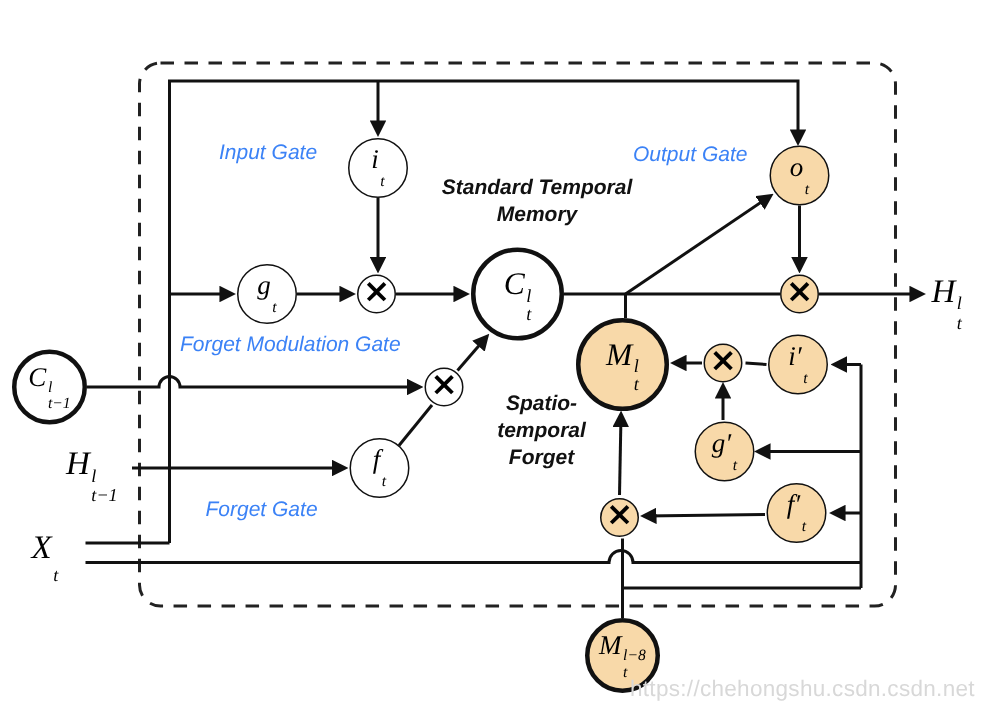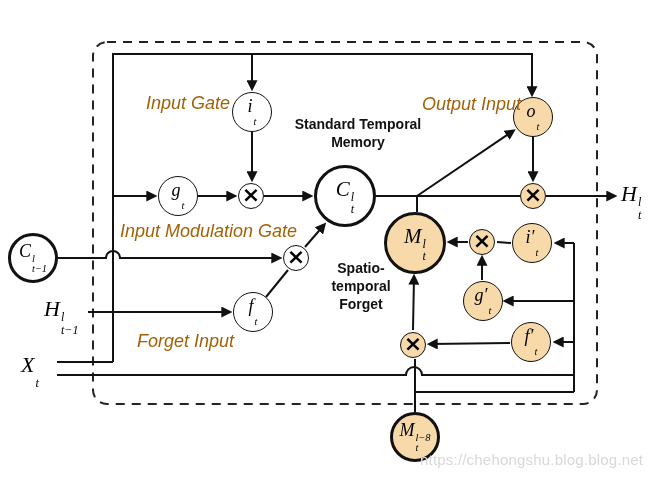--- a/index.html
+++ b/index.html
@@ -29,22 +29,22 @@
   .node.gate{width:40px;height:40px;font-size:18px;}
   .node.op{
     width:26px;height:26px;border-width:1.8px;font-size:22px;font-weight:bold;
     font-style:normal;font-family:"DejaVu Sans",sans-serif;line-height:0;padding-bottom:2px;
   }
 
   .supsub{display:inline-flex;flex-direction:column;line-height:1;font-size:0.58em;
           vertical-align:-0.45em;margin-left:1px;font-style:italic;}
   .sup,.sub{display:block;min-height:0.95em;text-align:left;}
 
-  .glabel{position:absolute;font-style:italic;font-size:18px;color:#a16207;white-space:nowrap;}
-  .memlabel{position:absolute;font-weight:bold;font-size:14px;color:#111;
+  .glabel{position:absolute;font-style:italic;font-size:14px;color:#3b82f6;white-space:nowrap;}
+  .memlabel{position:absolute;font-style:italic;font-weight:bold;font-size:14px;color:#111;
             text-align:center;white-space:pre-line;line-height:1.28;}
   .iolabel{position:absolute;font-family:"Liberation Serif",serif;font-style:italic;
            font-size:22px;color:#000;white-space:nowrap;}
   .iolabel .supsub{font-size:0.55em;}
   #watermark{position:absolute;left:420px;top:451px;font-size:15px;
              color:var(--watermark-color);letter-spacing:0.2px;}
 </style>
 </head>
 <body>
 
@@ -167,23 +167,23 @@
       <span>×</span>
     </div>
   <div class="node op orange" style="left:469px;top:229px">
       <span>×</span>
     </div>
   <div class="node op orange" style="left:400px;top:332px">
       <span>×</span>
     </div>
 
   <div class="glabel" style="left:146px;top:93px">Input Gate</div>
-  <div class="glabel" style="left:422px;top:94px">Output Input</div>
-  <div class="glabel" style="left:120px;top:221px">Input Modulation Gate</div>
-  <div class="glabel" style="left:137px;top:331px">Forget Input</div>
+  <div class="glabel" style="left:422px;top:94px">Output Gate</div>
+  <div class="glabel" style="left:120px;top:221px">Forget Modulation Gate</div>
+  <div class="glabel" style="left:137px;top:331px">Forget Gate</div>
   <div class="memlabel" style="left:280px;top:116px;width:156px">Standard Temporal
 Memory</div>
   <div class="memlabel" style="left:322px;top:260px;width:78px">Spatio-
 temporal
 Forget</div>
 
   <div class="iolabel" style="left:621px;top:181px">
     <span>H</span><span class="supsub">
         <span class="sup">l</span>
         <span class="sub">t</span>
@@ -195,14 +195,14 @@
         <span class="sub">t−1</span>
       </span>
   </div>
   <div class="iolabel" style="left:21px;top:352px">
     <span>X</span><span class="supsub">
         <span class="sup"></span>
         <span class="sub">t</span>
       </span>
   </div>
 
-  <div id="watermark">https://chehongshu.blog.blog.net</div>
+  <div id="watermark">https://chehongshu.csdn.csdn.net</div>
 </div>
 
 </body></html>

